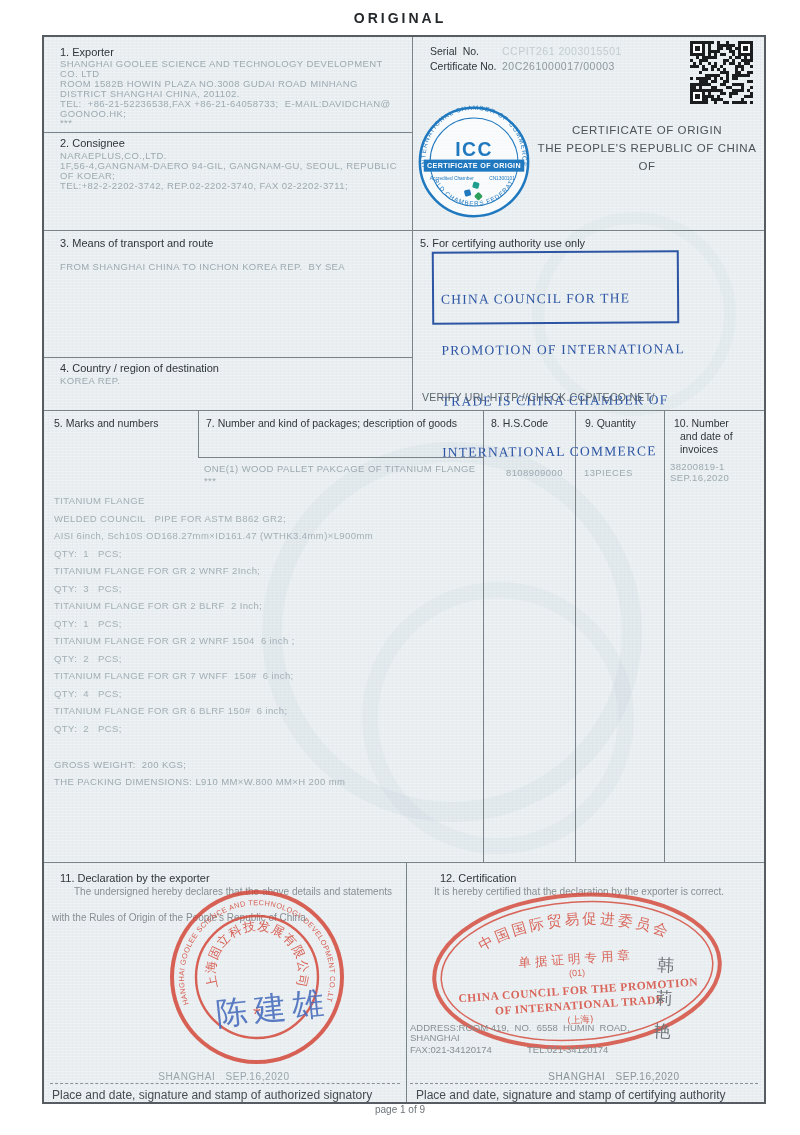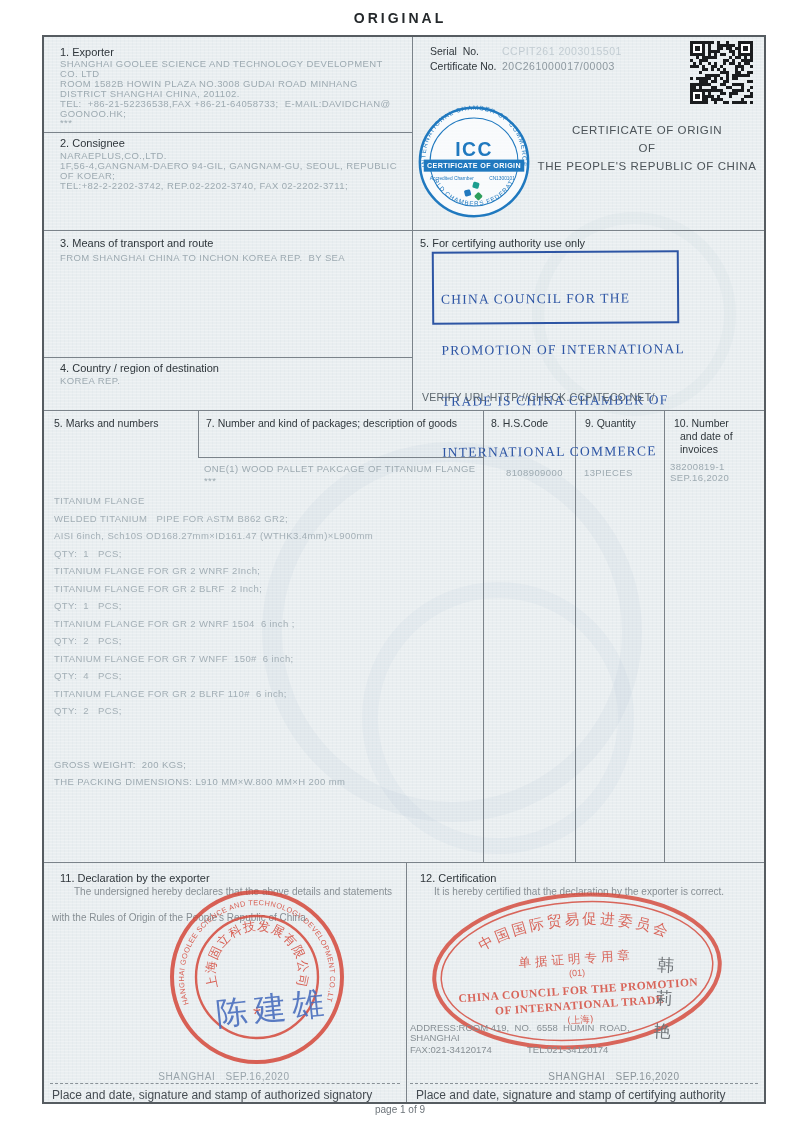--- a/index.html
+++ b/index.html
@@ -66,21 +66,21 @@
   <div class="typed" style="left:16px;top:71px">GOONOO.HK;</div>
   <div class="typed" style="left:16px;top:80px">***</div>
 
   <div class="lbl" style="left:16px;top:100px">2. Consignee</div>
   <div class="typed" style="left:16px;top:113px">NARAEPLUS,CO.,LTD.</div>
   <div class="typed" style="left:16px;top:123px">1F,56-4,GANGNAM-DAERO 94-GIL, GANGNAM-GU, SEOUL, REPUBLIC</div>
   <div class="typed" style="left:16px;top:133px">OF KOEAR;</div>
   <div class="typed" style="left:16px;top:143px">TEL:+82-2-2202-3742, REP.02-2202-3740, FAX 02-2202-3711;</div>
 
   <div class="lbl" style="left:16px;top:200px">3. Means of transport and route</div>
-  <div class="typed" style="left:16px;top:215px">FROM SHANGHAI CHINA TO INCHON KOREA REP.  BY SEA</div>
+  <div class="typed" style="left:16px;top:224px">FROM SHANGHAI CHINA TO INCHON KOREA REP.  BY SEA</div>
 
   <div class="lbl" style="left:16px;top:325px">4. Country / region of destination</div>
   <div class="typed" style="left:16px;top:338px">KOREA REP.</div>
 
   <div class="lbl" style="left:386px;top:8px;font-size:10.5px">Serial  No.</div>
   <div class="abs" style="left:458px;top:8px;font-size:10.5px;color:#c2ccd2;letter-spacing:.5px;white-space:pre">CCPIT261 2003015501</div>
   <div class="lbl" style="left:386px;top:23px;font-size:10.5px">Certificate No.</div>
   <div class="abs" style="left:458px;top:23px;font-size:10.5px;color:#8d989f;letter-spacing:.5px;white-space:pre">20C261000017/00003</div>
 
   <div id="qr">
@@ -326,22 +326,22 @@
     <g transform="translate(60,90.5)">
       <rect x="-3" y="-10" width="6.5" height="6.5" rx="1.5" fill="#1d9e8f" transform="rotate(15)"></rect>
       <rect x="-3" y="-10" width="6.5" height="6.5" rx="1.5" fill="#2e9e5b" transform="rotate(135)"></rect>
       <rect x="-3" y="-10" width="6.5" height="6.5" rx="1.5" fill="#2079bf" transform="rotate(255)"></rect>
     </g>
     <text font-size="6.4" letter-spacing="1" fill="#2079bf"><textPath href="#iccBottom" startOffset="50%" text-anchor="middle">WORLD CHAMBERS FEDERATION</textPath></text>
   </svg>
 
   <div class="abs" style="left:488px;top:84px;width:230px;text-align:center">
     <div class="title-line">CERTIFICATE OF ORIGIN</div>
+    <div class="title-line">THE PEOPLE'S  REPUBLIC OF CHINA</div>
     <div class="title-line">OF</div>
-    <div class="title-line">THE PEOPLE'S  REPUBLIC OF CHINA</div>
   </div>
 
   <div class="lbl" style="left:376px;top:200px">5. For certifying authority use only</div>
   <div class="bluebox">
     <div>CHINA COUNCIL FOR THE</div>
     <div>PROMOTION OF INTERNATIONAL</div>
     <div>TRADE IS CHINA CHAMBER OF</div>
     <div>INTERNATIONAL COMMERCE</div>
   </div>
   <div class="verify" style="left:378px;top:354px">VERIFY URL:HTTP://CHECK.CCPITECO.NET/</div>
@@ -356,31 +356,32 @@
 
   <div class="typed" style="left:160px;top:426px">ONE(1) WOOD PALLET PAKCAGE OF TITANIUM FLANGE</div>
   <div class="typed" style="left:160px;top:438px">***</div>
   <div class="typed" style="left:462px;top:430px">8108909000</div>
   <div class="typed" style="left:540px;top:430px">13PIECES</div>
   <div class="typed" style="left:626px;top:424px">38200819-1</div>
   <div class="typed" style="left:626px;top:435px">SEP.16,2020</div>
 
   <div class="abs" style="left:10px;top:455px">
     <div class="desc-line">TITANIUM FLANGE</div>
-    <div class="desc-line">WELDED TITANIUM   PIPE FOR ASTM B862 GR2;</div>
+    <div class="desc-line">WELDED COUNCIL   PIPE FOR ASTM B862 GR2;</div>
     <div class="desc-line">AISI 6inch, Sch10S OD168.27mm×ID161.47 (WTHK3.4mm)×L900mm</div>
     <div class="desc-line">QTY:  1   PCS;</div>
     <div class="desc-line">TITANIUM FLANGE FOR GR 2 WNRF 2Inch;</div>
+    <div class="desc-line">QTY:  3   PCS;</div>
     <div class="desc-line">TITANIUM FLANGE FOR GR 2 BLRF  2 Inch;</div>
     <div class="desc-line">QTY:  1   PCS;</div>
     <div class="desc-line">TITANIUM FLANGE FOR GR 2 WNRF 1504  6 inch ;</div>
     <div class="desc-line">QTY:  2   PCS;</div>
     <div class="desc-line">TITANIUM FLANGE FOR GR 7 WNFF  150#  6 inch;</div>
     <div class="desc-line">QTY:  4   PCS;</div>
-    <div class="desc-line">TITANIUM FLANGE FOR GR 2 BLRF 110#  6 inch;</div>
+    <div class="desc-line">TITANIUM FLANGE FOR GR 6 BLRF 150#  6 inch;</div>
     <div class="desc-line">QTY:  2   PCS;</div>
   </div>
   <div class="typed" style="left:10px;top:722px;font-size:9.5px">GROSS WEIGHT:  200 KGS;</div>
   <div class="typed" style="left:10px;top:739px;font-size:9.5px">THE PACKING DIMENSIONS: L910 MM×W.800 MM×H 200 mm</div>
 
   <div class="lbl" style="left:16px;top:835px">11. Declaration by the exporter</div>
   <div class="typed2" style="left:30px;top:849px">The undersigned hereby declares that the above details and statements</div>
   <div class="typed2" style="left:8px;top:875px">with the Rules of Origin of the People's Republic of China.</div>
 
   <svg class="abs" style="left:123px;top:850px" width="180" height="180" viewBox="0 0 180 180">
@@ -396,21 +397,21 @@
       <text x="90" y="134" text-anchor="middle" font-size="20" fill="#d5483a">*</text>
     </g>
   </svg>
 
   <div class="sig-blue">陈建雄</div>
 
   <div class="placedate" style="left:40px;top:1034px;width:280px">SHANGHAI   SEP.16,2020</div>
   <div class="dashed" style="left:6px;top:1046px;width:350px"></div>
   <div class="caption" style="left:8px;top:1051px">Place and date, signature and stamp of authorized signatory</div>
 
-  <div class="lbl" style="left:376px;top:835px">12. Certification</div>
+  <div class="lbl" style="left:396px;top:835px">12. Certification</div>
   <div class="typed2" style="left:390px;top:849px">It is hereby certified that the declaration by the exporter is correct.</div>
 
   <svg class="abs" style="left:383px;top:852px" width="300" height="165" viewBox="0 0 300 165">
     <defs>
       <path id="ovTop" d="M 32,100 A 120,55 0 1 1 268,100"></path>
     </defs>
     <g transform="rotate(-4 150 82)" opacity="0.82">
       <ellipse cx="150" cy="82" rx="143" ry="76" fill="none" stroke="#d5483a" stroke-width="4"></ellipse>
       <ellipse cx="150" cy="82" rx="136" ry="69" fill="none" stroke="#d5483a" stroke-width="1.5"></ellipse>
       <text font-size="14.5" letter-spacing="3" fill="#d5483a" style="font-family:'DejaVu Sans',sans-serif"><textPath href="#ovTop" startOffset="50%" text-anchor="middle">中国国际贸易促进委员会</textPath></text>

